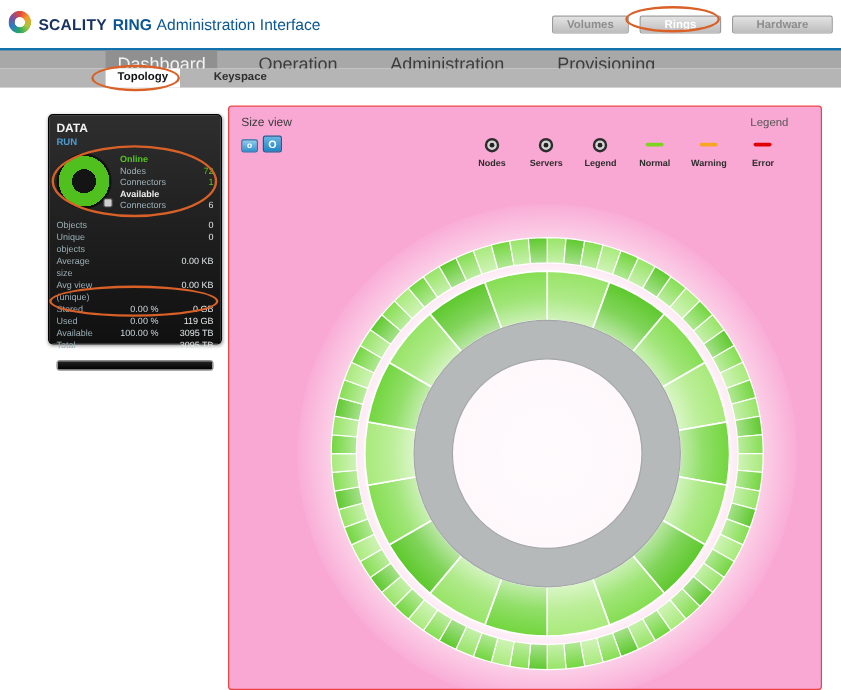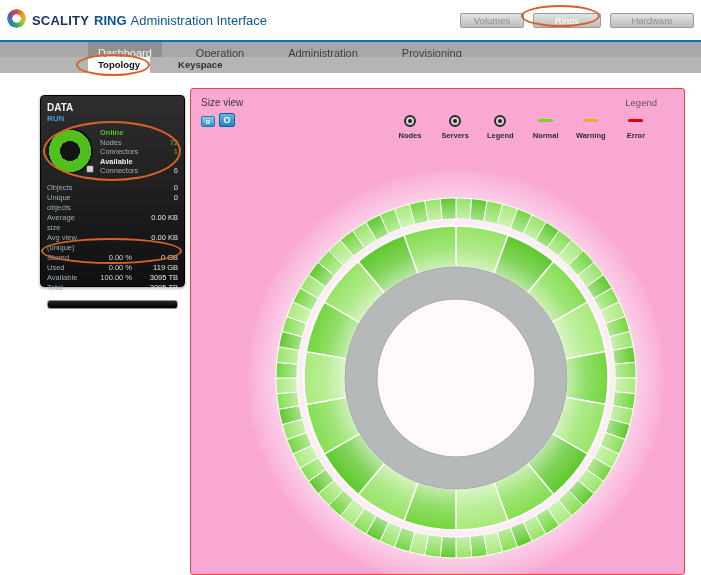--- a/index.html
+++ b/index.html
@@ -10,36 +10,36 @@
   .header{position:absolute;left:0;top:0;width:701px;height:28px;display:flex;align-items:flex-end;padding:0 7px;background:#fff}
   .logo{width:19px;height:19px;border-radius:50%;flex:0 0 auto;
     background:conic-gradient(#e2453c,#f0a028,#a8c63c,#2aa860,#2a7fc0,#7a52a0,#e2453c);
     -webkit-mask:radial-gradient(circle,transparent 4px,#000 4.5px);
     mask:radial-gradient(circle,transparent 4px,#000 4.5px);margin-right:6px}
   .brand{font-size:13px;font-weight:bold;color:#17325f;letter-spacing:.2px}
   .product{font-size:13px;font-weight:bold;color:#0c5793;margin-left:5px}
   .subtitle{font-size:13px;color:#0c5793;margin-left:4px}
   .hnav{margin-left:auto;display:flex;gap:9px}
   .hbtn{height:15px;line-height:13px;border:1px solid #9b9b9b;border-radius:2px;
-    background:linear-gradient(#e3e3e3,#bdbdbd);color:#8d8d8d;font-size:9.5px;font-weight:normal;
+    background:linear-gradient(#e3e3e3,#bdbdbd);color:#8d8d8d;font-size:9.5px;font-weight:bold;
     text-align:center;padding:0 8px;cursor:pointer}
   .hbtn-volumes{width:64px}
   .hbtn-rings{width:68px;color:#fff}
   .hbtn-hardware{width:84px}
 
   
   .bluebar{position:absolute;top:40px;left:0;width:701px;height:14px;
     background:linear-gradient(#1273af,#0b5b93);color:#dfeaf3;font-size:8px;line-height:14px;padding-left:60px}
   .bluebar span{margin-right:4px}
   .bc-home{color:#fff}
   .bc-current{font-weight:bold;color:#fff}
 
   
   .tabbar{position:absolute;top:42px;left:0;width:701px;height:15px;background:#a8a8a8;padding-left:88px;display:flex;gap:24px}
-  .tab{height:15px;line-height:15px;font-size:11px;color:#3d3d3d;padding:4px 10px;cursor:pointer;white-space:nowrap}
+  .tab{height:15px;line-height:15px;font-size:15px;color:#3d3d3d;padding:4px 10px;cursor:pointer;white-space:nowrap}
   .tab.active{background:#909090;color:#f3f3f3}
   .subtabbar{position:absolute;top:57px;left:0;width:701px;height:16px;background:#b5b5b5;padding-left:88px;display:flex;gap:18px}
   .subtab{height:16px;line-height:16px;font-size:9.5px;font-weight:bold;color:#2f2f2f;padding:0 10px;cursor:pointer;white-space:nowrap}
   .subtab.active{background:#fff;color:#111}
 
   
   .card{position:absolute;left:40px;top:95px;width:145px;height:192px;
     background:linear-gradient(#2e2e2e,#101010);border:1px solid #000;border-radius:4px;padding:6px;
     box-shadow:0 1px 3px rgba(0,0,0,.4)}
   .card-title{font-size:10px;font-weight:bold;color:#f2f2f2}

